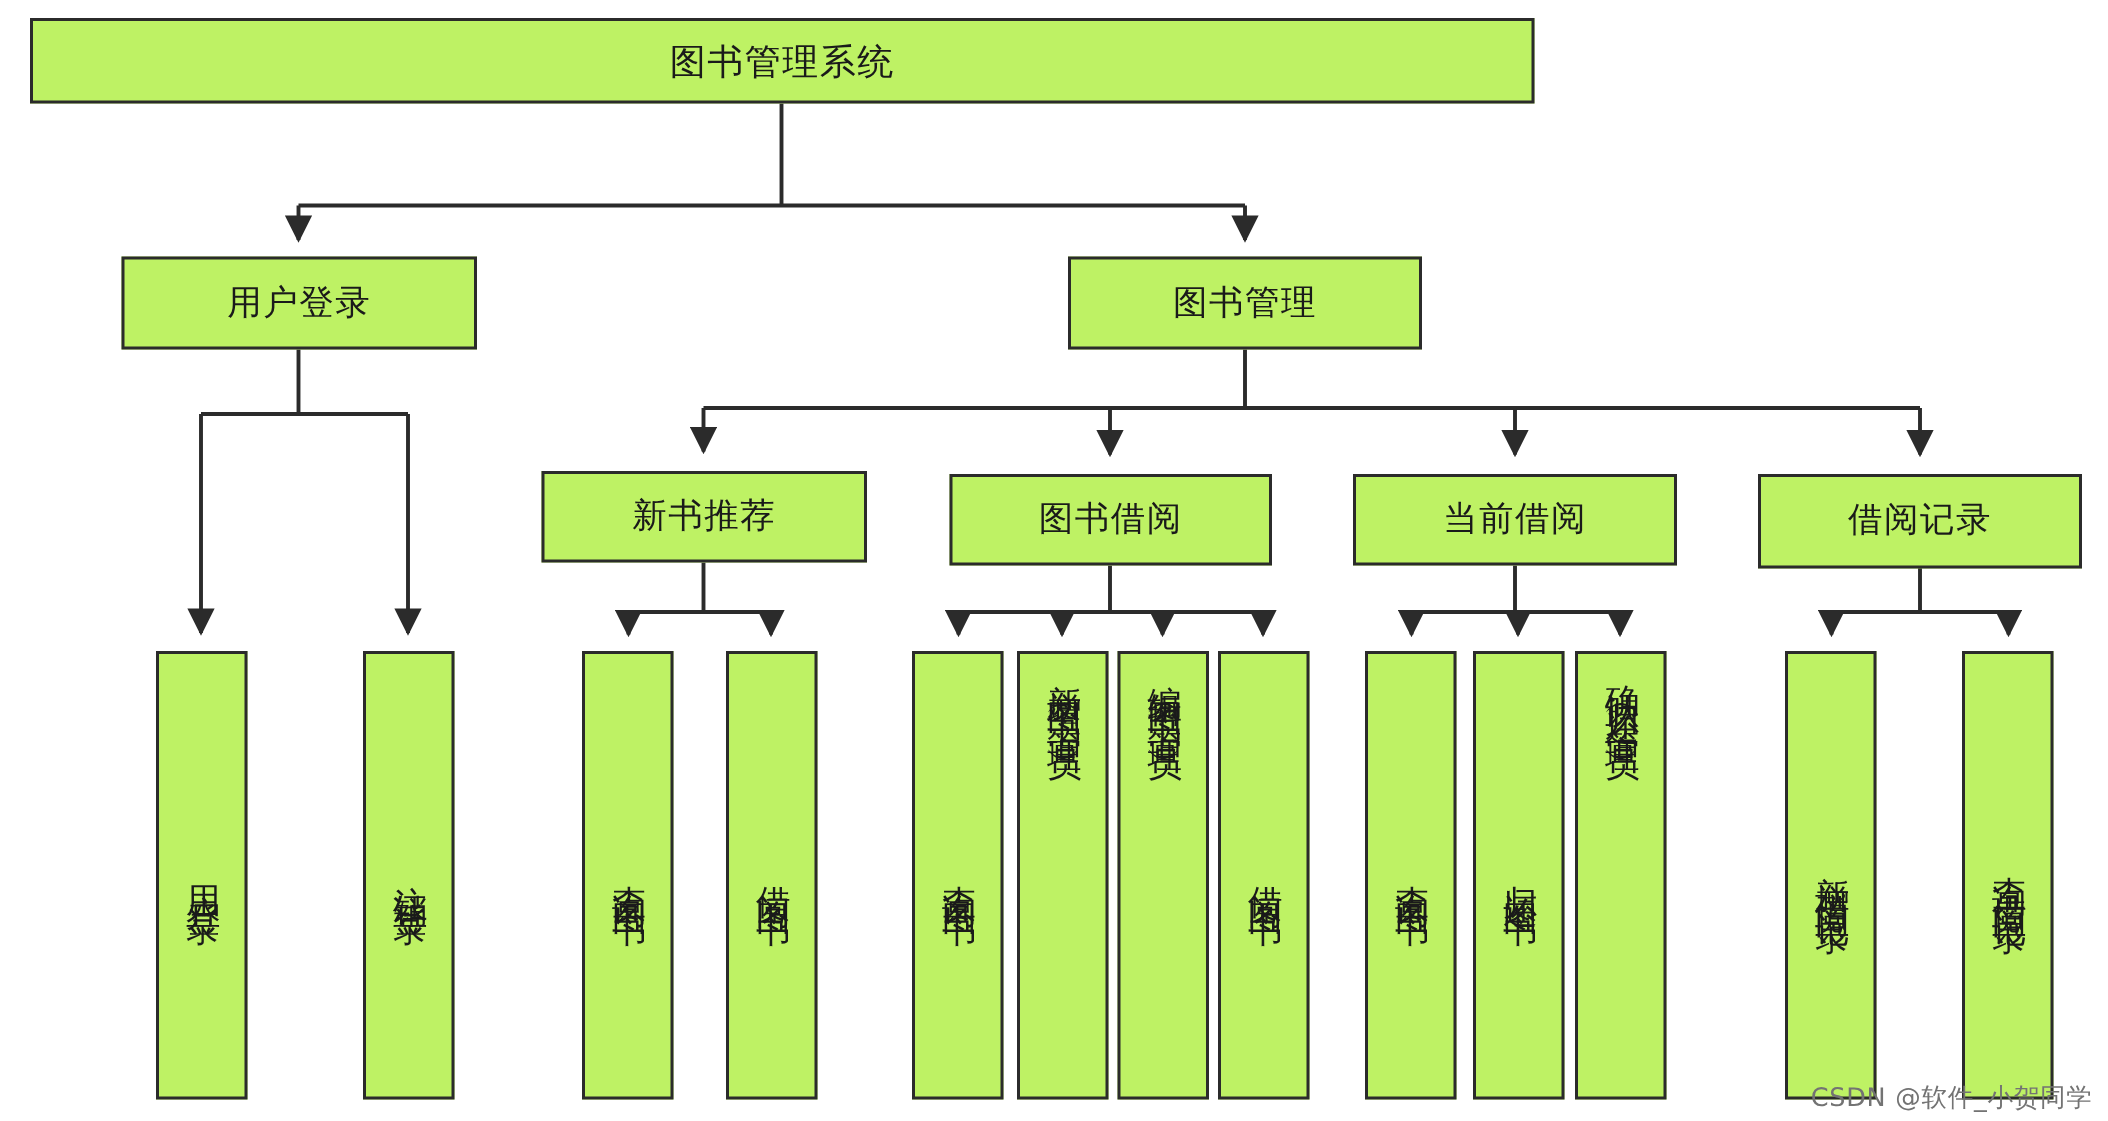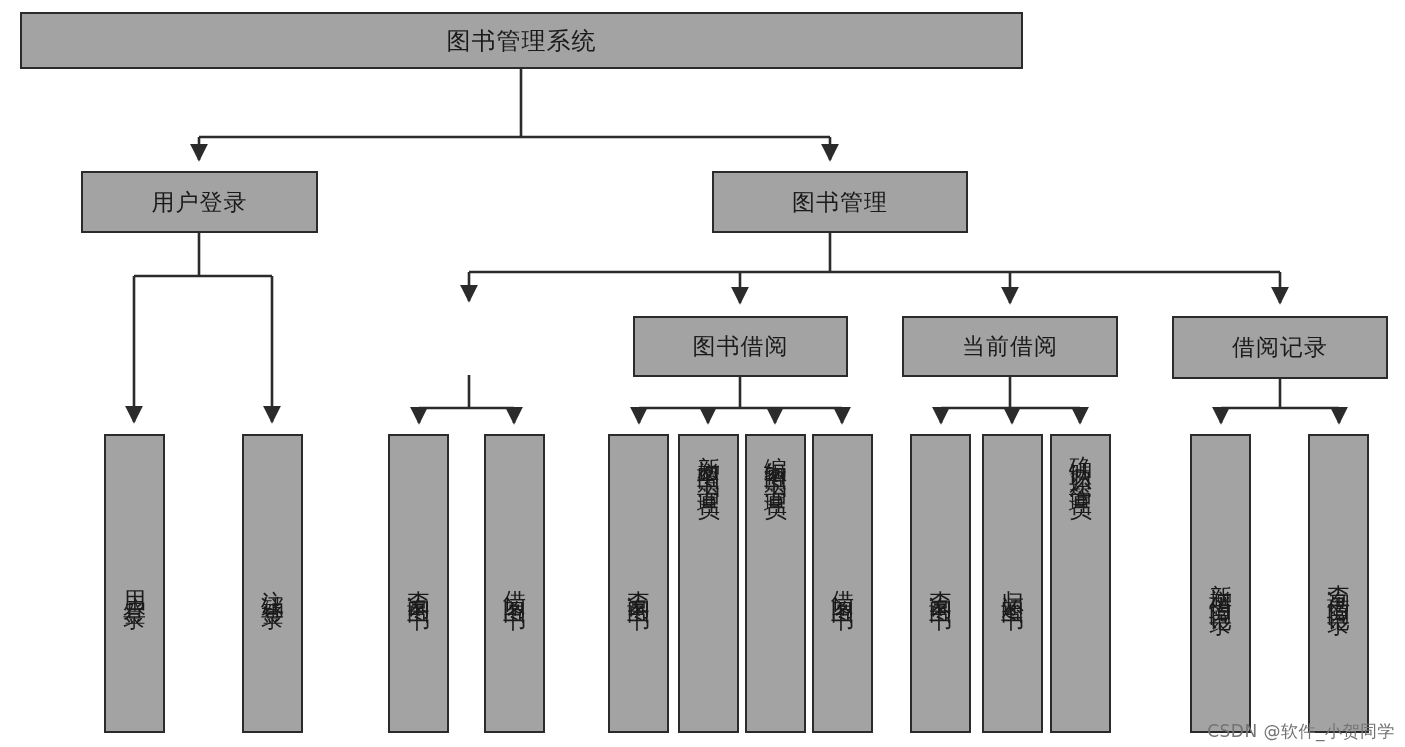--- a/index.html
+++ b/index.html
@@ -22,21 +22,21 @@
     position: absolute;
     left: 0;
     top: 0;
     width: 1405px;
     height: 747px;
   }
   .node {
     position: absolute;
     box-sizing: border-box;
     border: 2px solid #2b2b2b;
-    background: #a3a3a3;
+    background: #bef264;
     display: flex;
     align-items: center;
     justify-content: center;
     color: #1a1a1a;
   }
   .node-label {
     display: block;
     text-align: center;
     line-height: 1.0;
     color: #1a1a1a;
@@ -130,24 +130,27 @@
     </g>
   </svg>
 
   <div class="node horiz" id="root-node" style="left:20px; top:12px; width:1003px; height:57px;">
     <span class="node-label">图书管理系统</span>
   </div>
 
   <div class="node horiz" style="left:81px; top:171px; width:237px; height:62px;">
     <span class="node-label">用户登录</span>
   </div>
-  <div class="node horiz" style="left:712px; top:171px; width:256px; height:62px;">
+  <div class="node horiz" style="left:712px; top:171px; width:236px; height:62px;">
     <span class="node-label">图书管理</span>
   </div>
 
+  <div class="node horiz" style="left:361px; top:314px; width:217px; height:61px;">
+    <span class="node-label">新书推荐</span>
+  </div>
   <div class="node horiz" style="left:902px; top:316px; width:216px; height:61px;">
     <span class="node-label">当前借阅</span>
   </div>
   <div class="node horiz" style="left:633px; top:316px; width:215px; height:61px;">
     <span class="node-label">图书借阅</span>
   </div>
   <div class="node horiz" style="left:1172px; top:316px; width:216px; height:63px;">
     <span class="node-label">借阅记录</span>
   </div>
 

